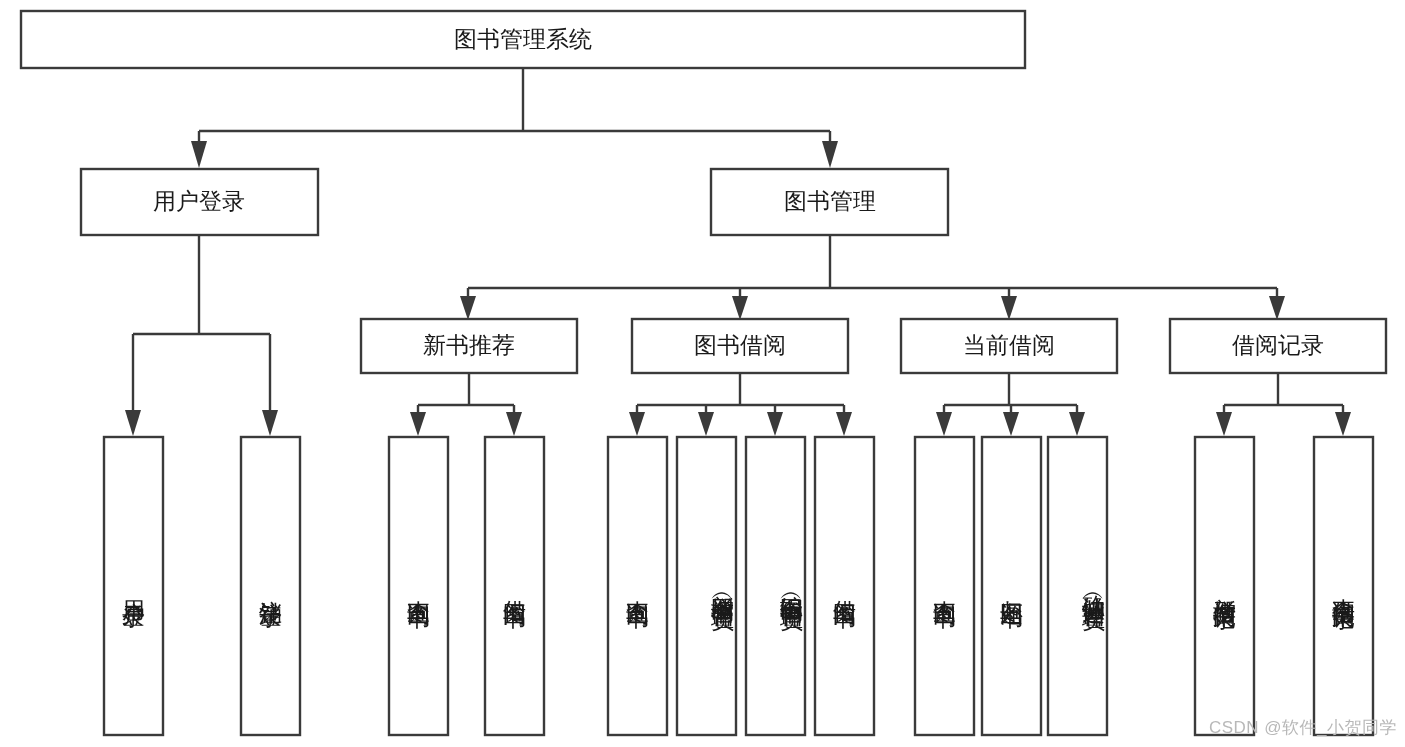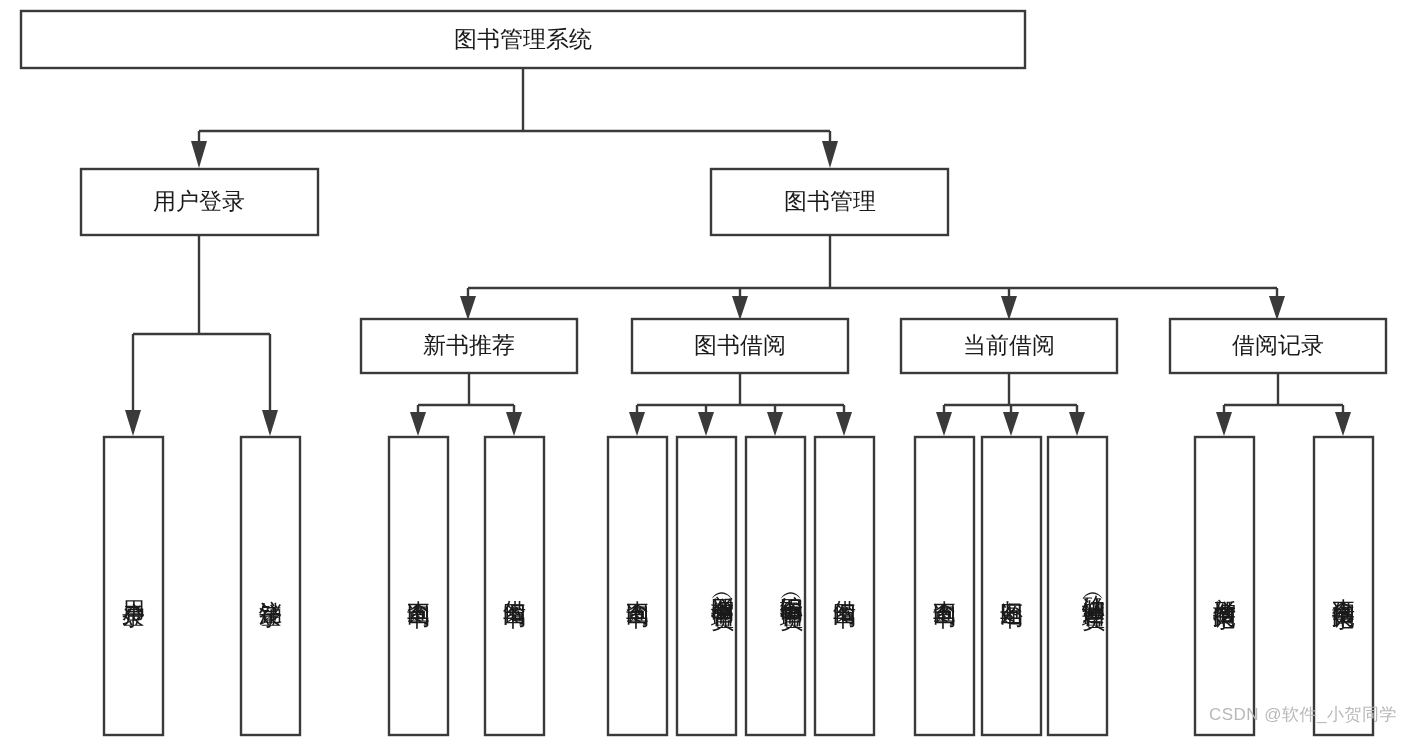--- a/index.html
+++ b/index.html
@@ -57,21 +57,21 @@
     font-size: 23px;
     line-height: 1.18;
     letter-spacing: 2px;
     color: #1a1a1a;
     white-space: nowrap;
     pointer-events: none;
   }
   #watermark {
     position: absolute;
     right: 8px;
-    bottom: 21px;
+    bottom: 8px;
     font-family: "Liberation Sans", "DejaVu Sans", sans-serif;
     font-size: 17px;
     color: #b8b8b8;
     letter-spacing: 0.5px;
     user-select: none;
   }
 </style>
 </head>
 <body>
 

